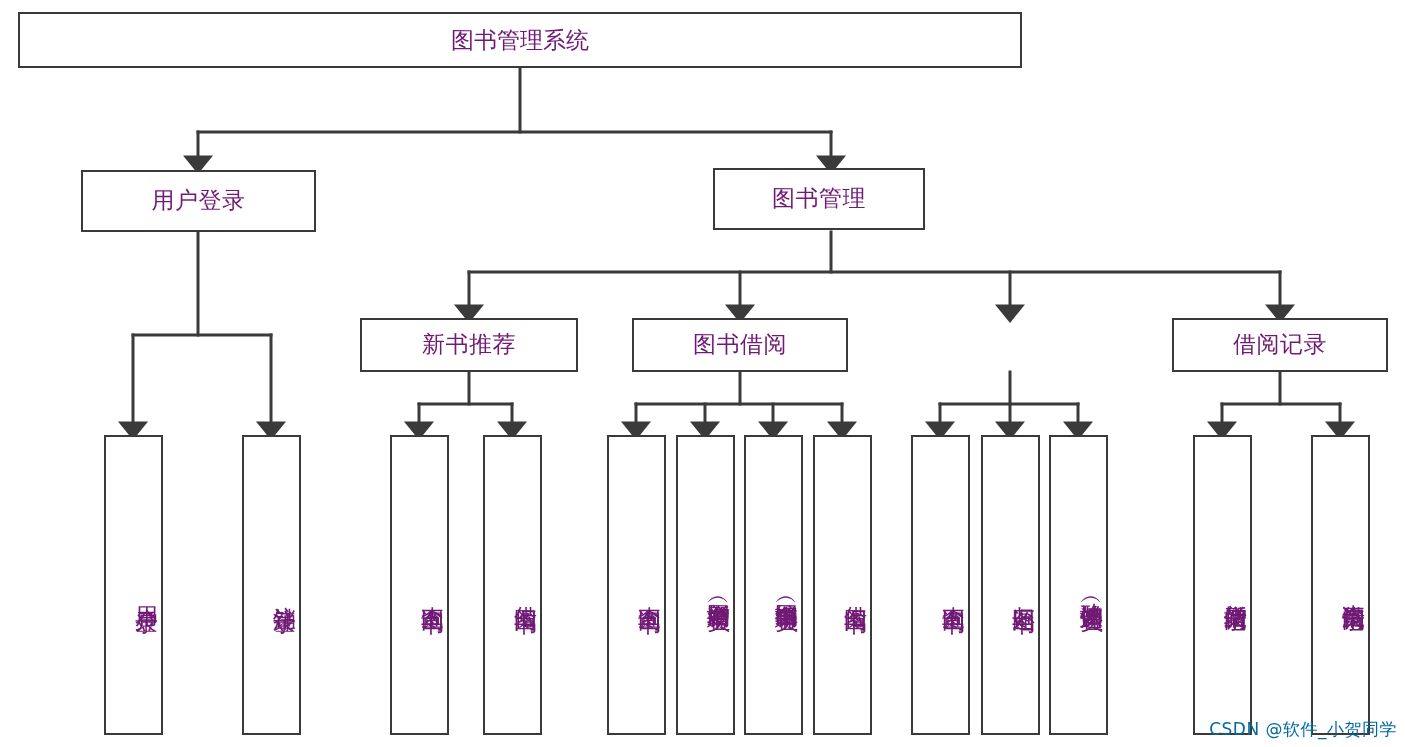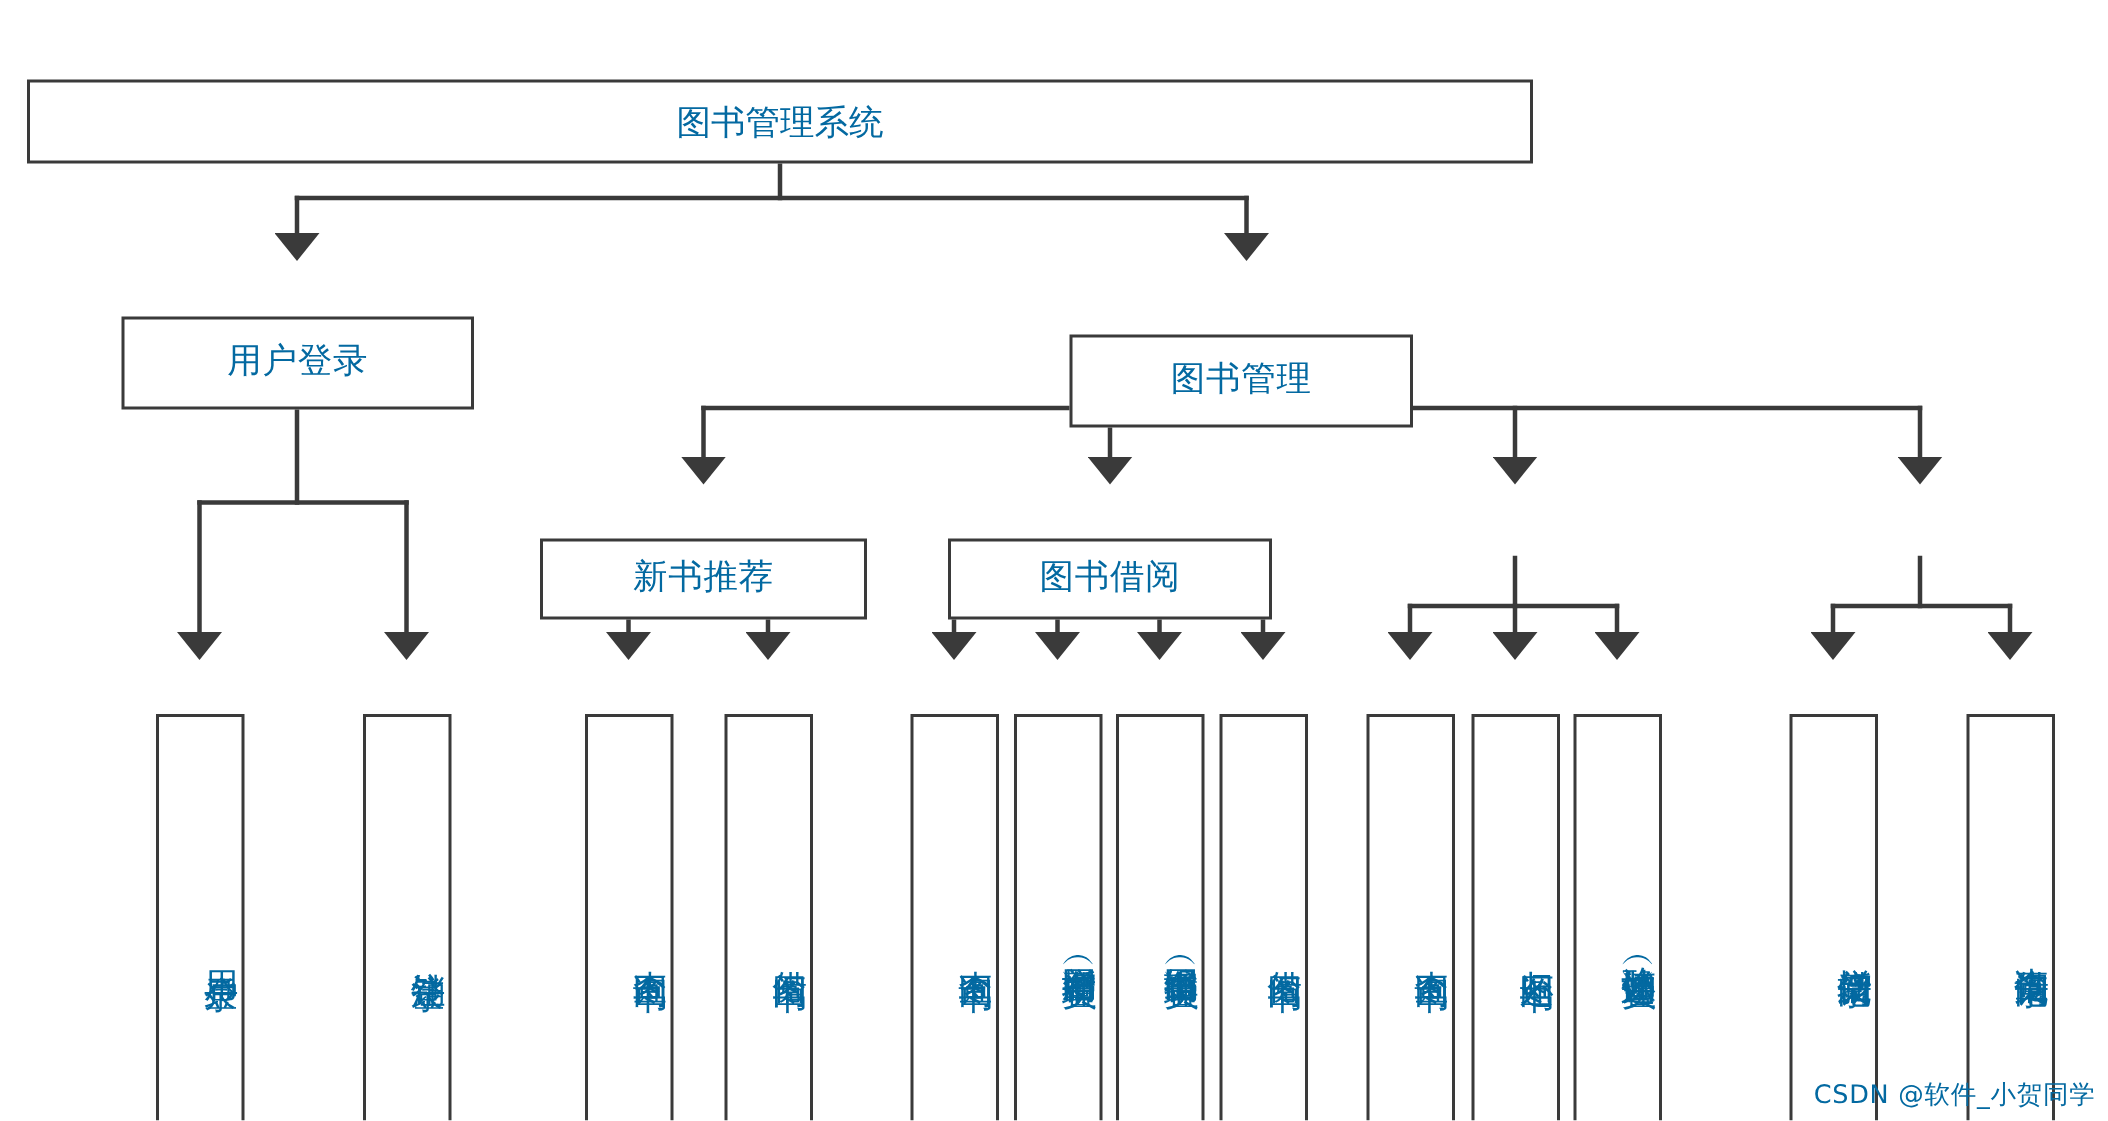--- a/index.html
+++ b/index.html
@@ -25,22 +25,21 @@
     height: 747px;
   }
   .node {
     position: absolute;
     box-sizing: border-box;
     background: #ffffff;
     border: 2px solid #3a3a3a;
     display: flex;
     align-items: center;
     justify-content: center;
-    color: #0369a1;
-    margin-top: 41px;
+    color: #701a75;
   }
   .node.horiz {
     font-size: 23px;
     letter-spacing: 0.5px;
     line-height: 1.1;
   }
   .node.root {
     font-size: 23px;
   }
   .node.vert {
@@ -125,29 +124,32 @@
     </g>
   </svg>
 
   <div class="node root" style="left:18px; top:12px; width:1004px; height:56px;">
     <span>图书管理系统</span>
   </div>
 
   <div class="node horiz" style="left:81px; top:170px; width:235px; height:62px;">
     <span>用户登录</span>
   </div>
-  <div class="node horiz" style="left:713px; top:182px; width:229px; height:62px;">
+  <div class="node horiz" style="left:713px; top:168px; width:212px; height:62px;">
     <span>图书管理</span>
   </div>
 
   <div class="node horiz" style="left:632px; top:318px; width:216px; height:54px;">
     <span>图书借阅</span>
   </div>
   <div class="node horiz" style="left:360px; top:318px; width:218px; height:54px;">
     <span>新书推荐</span>
+  </div>
+  <div class="node horiz" style="left:1172px; top:318px; width:216px; height:54px;">
+    <span>借阅记录</span>
   </div>
 
   <div class="node vert" style="left:104px; top:435px; width:59px; height:300px;">
     <span>用户登录</span>
   </div>
   <div class="node vert" style="left:242px; top:435px; width:59px; height:300px;">
     <span>注销登录</span>
   </div>
 
   <div class="node vert" style="left:390px; top:435px; width:59px; height:300px;">

